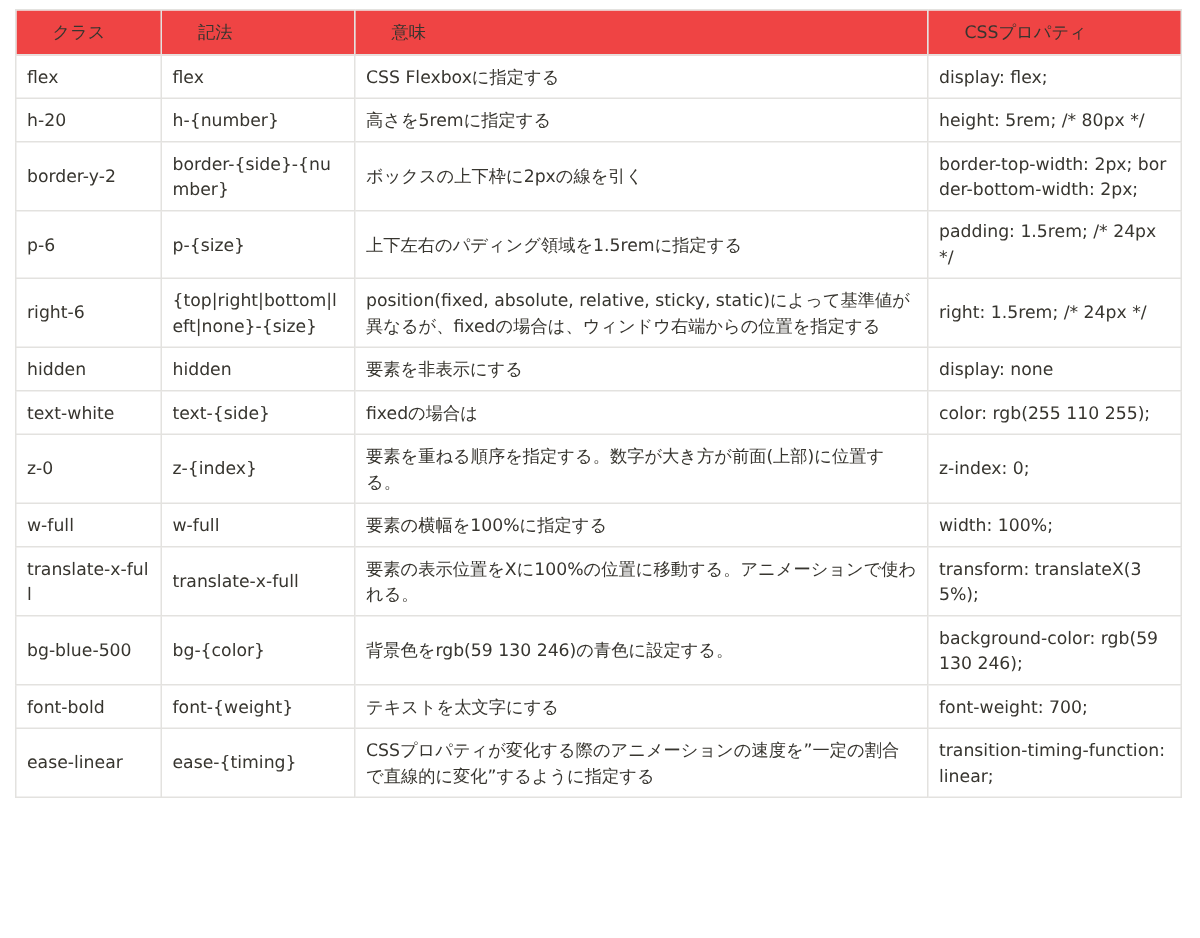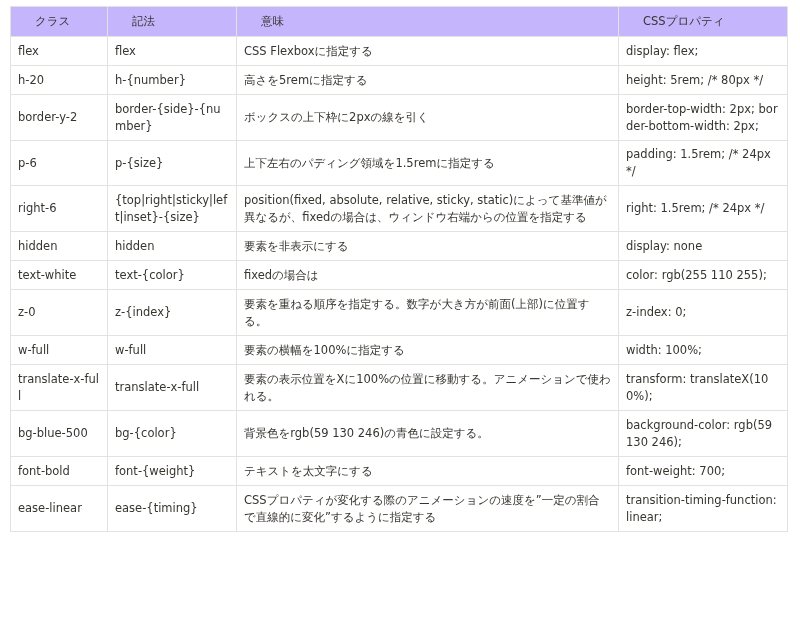--- a/index.html
+++ b/index.html
@@ -33,21 +33,21 @@
   col.c4 { width: 169px; }
   th, td {
     border: 1px solid #e3e2df;
     padding: 5px 7px;
     text-align: left;
     vertical-align: middle;
     word-break: break-all;
     overflow-wrap: anywhere;
   }
   th {
-    background: #c4b5fd;
+    background: #ef4444;
     font-weight: normal;
     color: #37352f;
     height: 19px;
     padding-left: 24px;
   }
   td { background: #ffffff; height: 18px; }
   tr.tall td { height: 35px; }
 </style>
 </head>
 <body>
@@ -88,53 +88,53 @@
           <td>border-top-width: 2px; border-bottom-width: 2px;</td>
         </tr>
         <tr>
           <td>p-6</td>
           <td>p-{size}</td>
           <td>上下左右のパディング領域を1.5remに指定する</td>
           <td>padding: 1.5rem; /* 24px */</td>
         </tr>
         <tr class="tall">
           <td>right-6</td>
-          <td>{top|right|sticky|left|inset}-{size}</td>
+          <td>{top|right|bottom|left|none}-{size}</td>
           <td>position(fixed, absolute, relative, sticky, static)によって基準値が異なるが、fixedの場合は、ウィンドウ右端からの位置を指定する</td>
           <td>right: 1.5rem; /* 24px */</td>
         </tr>
         <tr>
           <td>hidden</td>
           <td>hidden</td>
           <td>要素を非表示にする</td>
           <td>display: none</td>
         </tr>
         <tr>
           <td>text-white</td>
-          <td>text-{color}</td>
+          <td>text-{side}</td>
           <td>fixedの場合は</td>
           <td>color: rgb(255 110 255);</td>
         </tr>
         <tr class="tall">
           <td>z-0</td>
           <td>z-{index}</td>
           <td>要素を重ねる順序を指定する。数字が大き方が前面(上部)に位置する。</td>
           <td>z-index: 0;</td>
         </tr>
         <tr>
           <td>w-full</td>
           <td>w-full</td>
           <td>要素の横幅を100%に指定する</td>
           <td>width: 100%;</td>
         </tr>
         <tr class="tall">
           <td>translate-x-full</td>
           <td>translate-x-full</td>
           <td>要素の表示位置をXに100%の位置に移動する。アニメーションで使われる。</td>
-          <td>transform: translateX(100%);</td>
+          <td>transform: translateX(35%);</td>
         </tr>
         <tr class="tall">
           <td>bg-blue-500</td>
           <td>bg-{color}</td>
           <td>背景色をrgb(59 130 246)の青色に設定する。</td>
           <td>background-color: rgb(59 130 246);</td>
         </tr>
         <tr>
           <td>font-bold</td>
           <td>font-{weight}</td>

